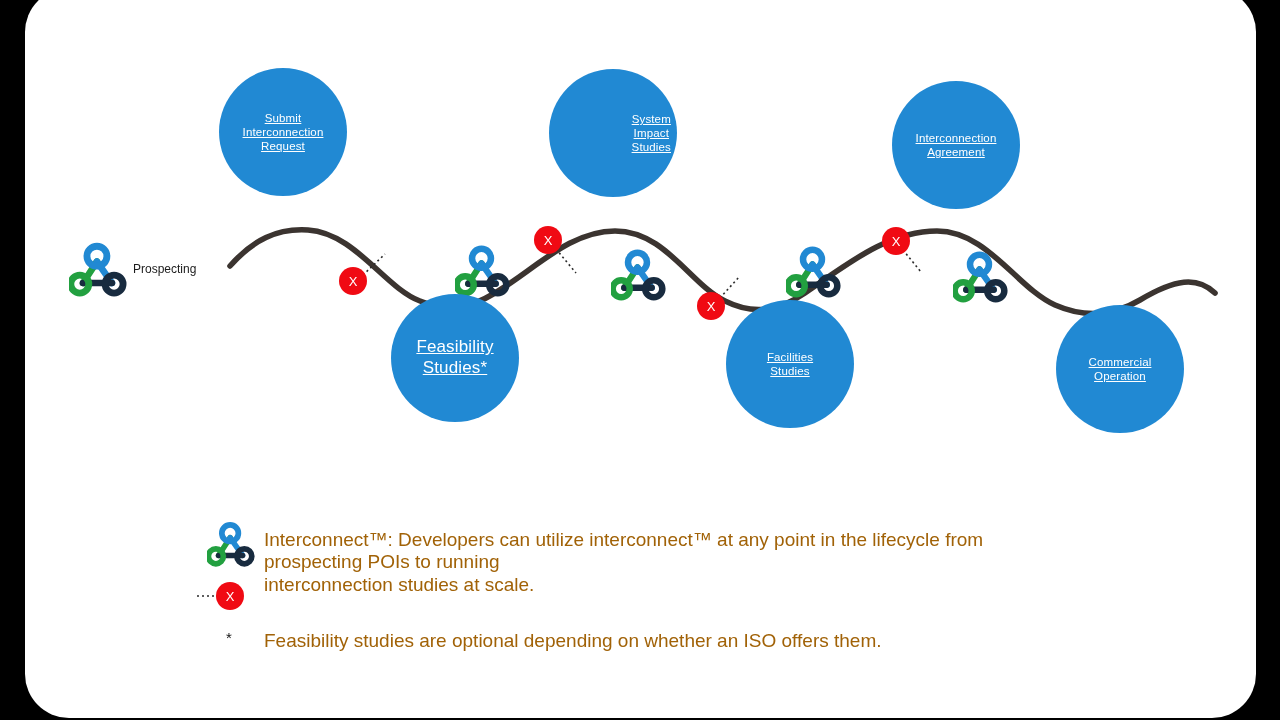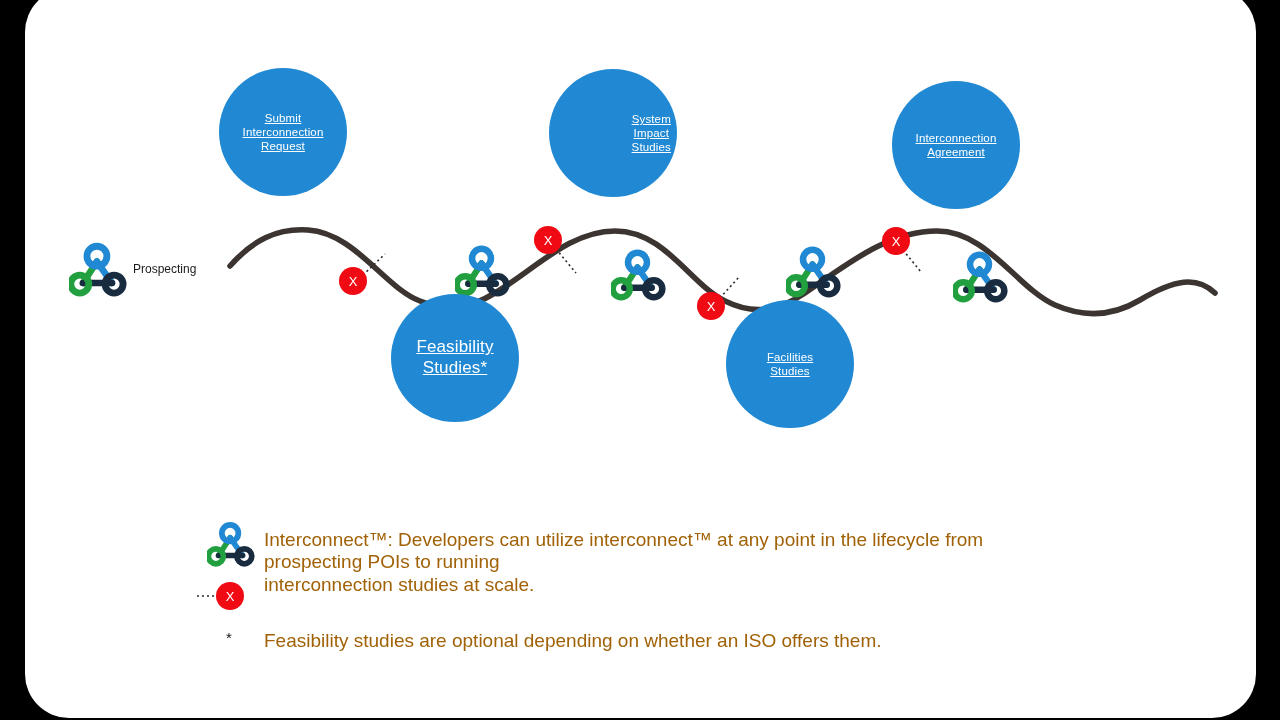--- a/index.html
+++ b/index.html
@@ -164,20 +164,24 @@
     <div class="node-circle" style="left:701px; top:312px; width:128px; height:128px; background:#2189d3; font-size:11.5px;text-align:center;">
       <span class="node-label">Facilities
 Studies</span>
     </div>
 
     <div class="node-circle" style="left:867px; top:93px; width:128px; height:128px; background:#2189d3; font-size:11.5px;">
       <span class="node-label">Interconnection
 Agreement</span>
     </div>
 
+    <div class="node-circle" style="left:1031px; top:317px; width:128px; height:128px; background:#2189d3; font-size:11.5px;">
+      <span class="node-label">Commercial
+Operation</span>
+    </div>
 
     <div class="xmark" style="left:314px; top:279px; width:28px; height:28px;">
       <span>X</span>
     </div>
     <div class="xmark" style="left:509px; top:238px; width:28px; height:28px;">
       <span>X</span>
     </div>
     <div class="xmark" style="left:672px; top:304px; width:28px; height:28px;">
       <span>X</span>
     </div>

